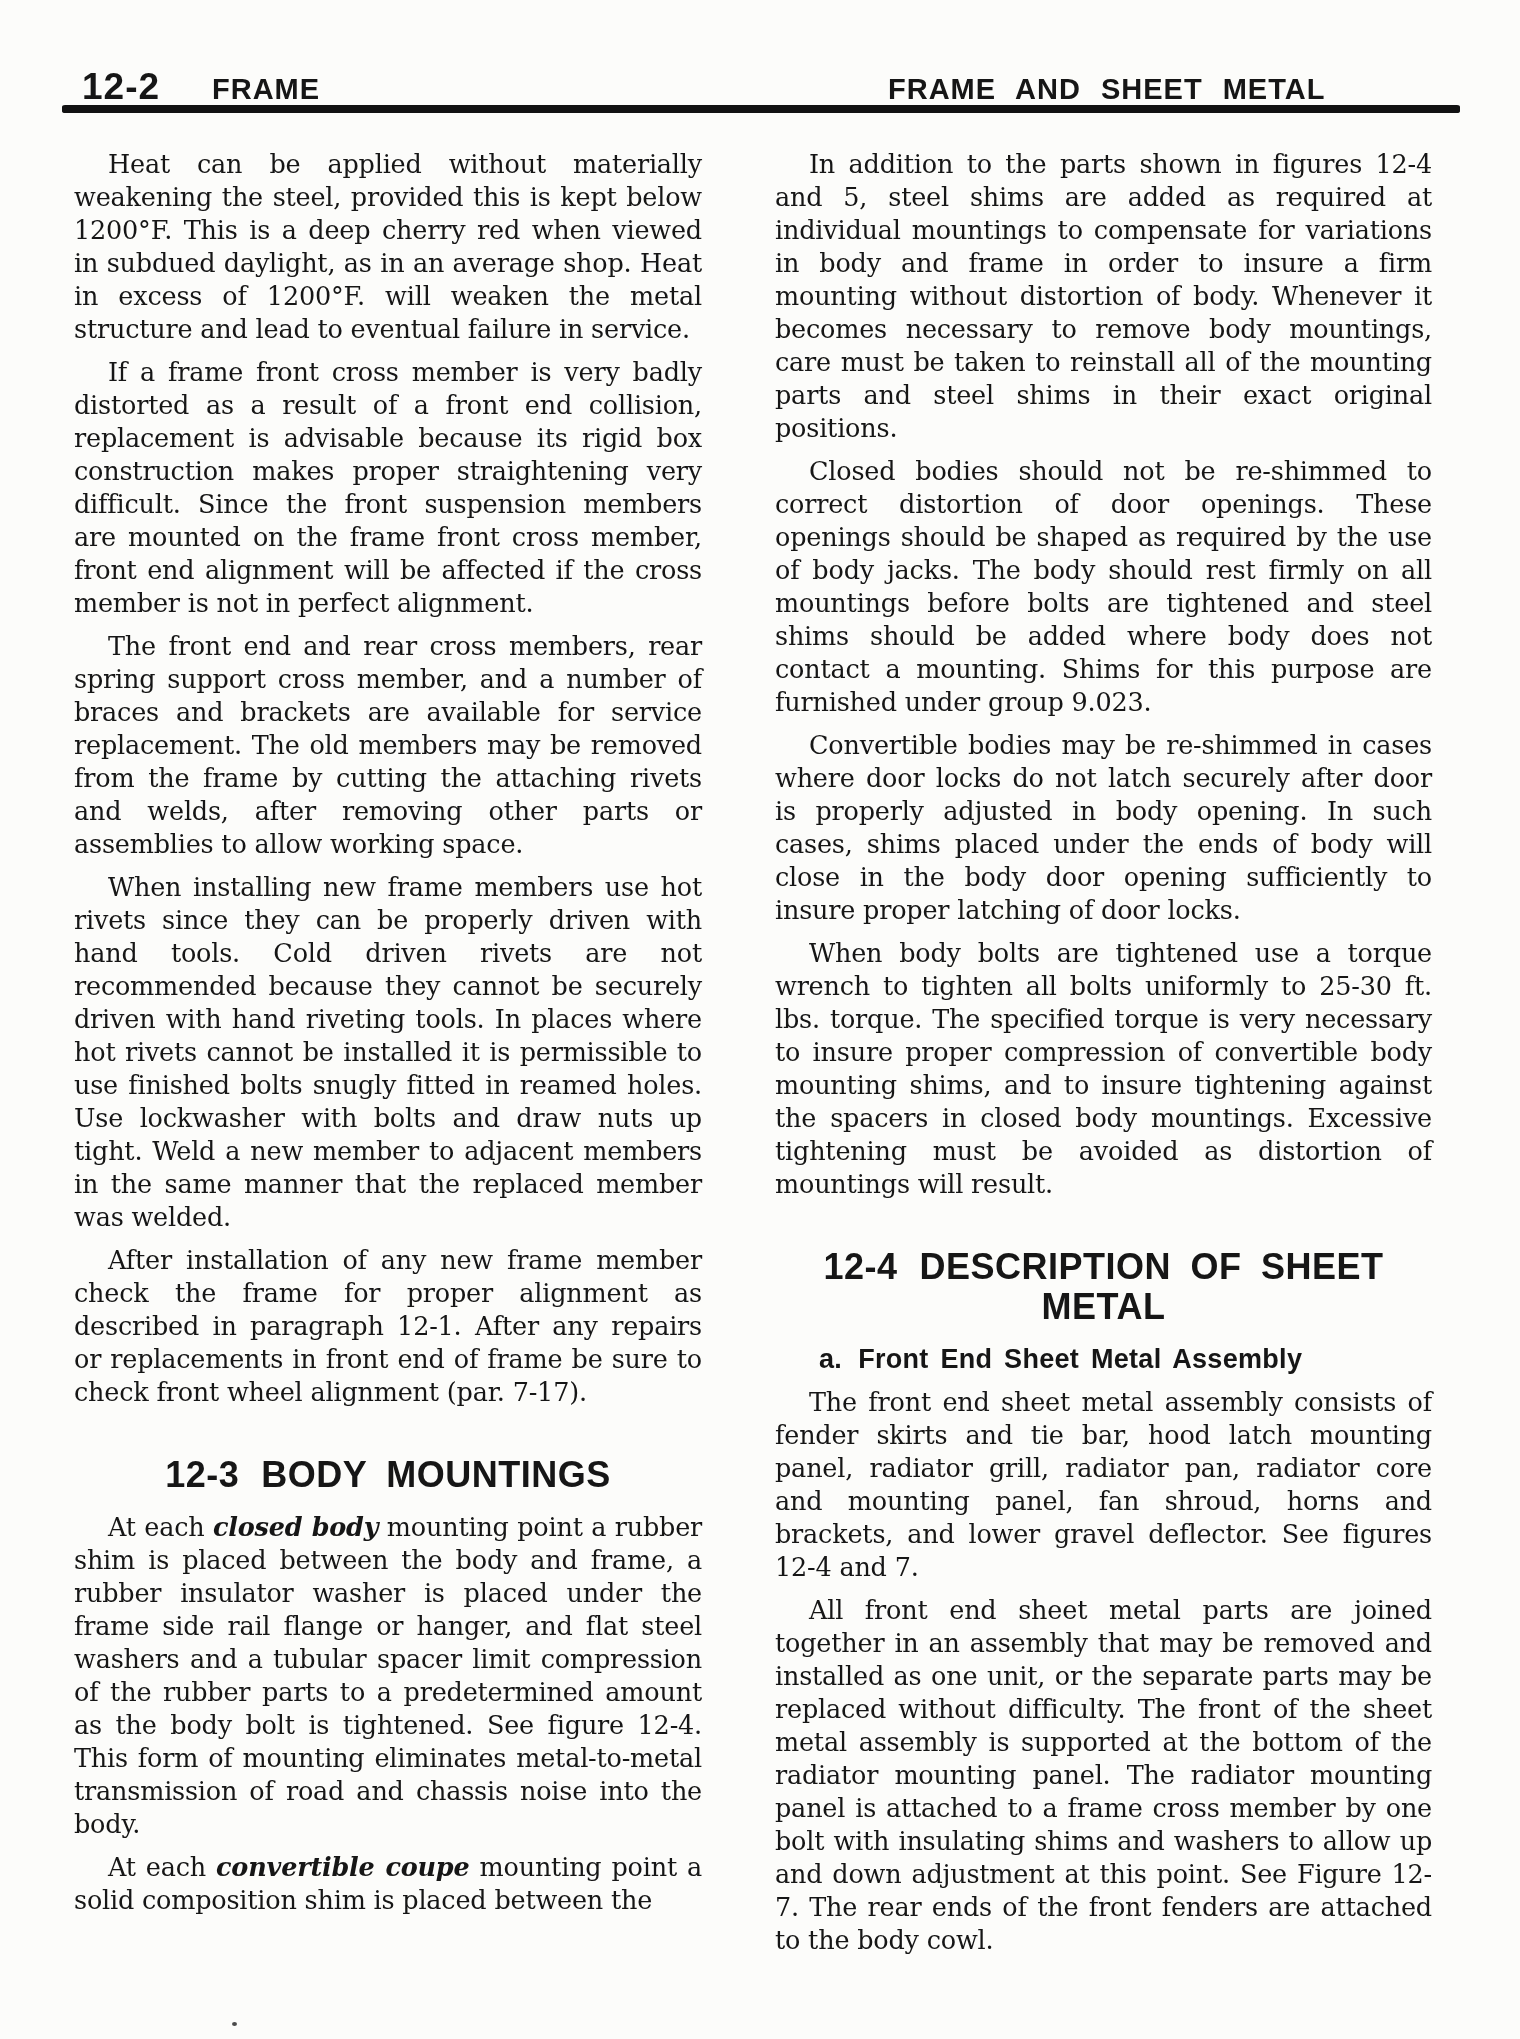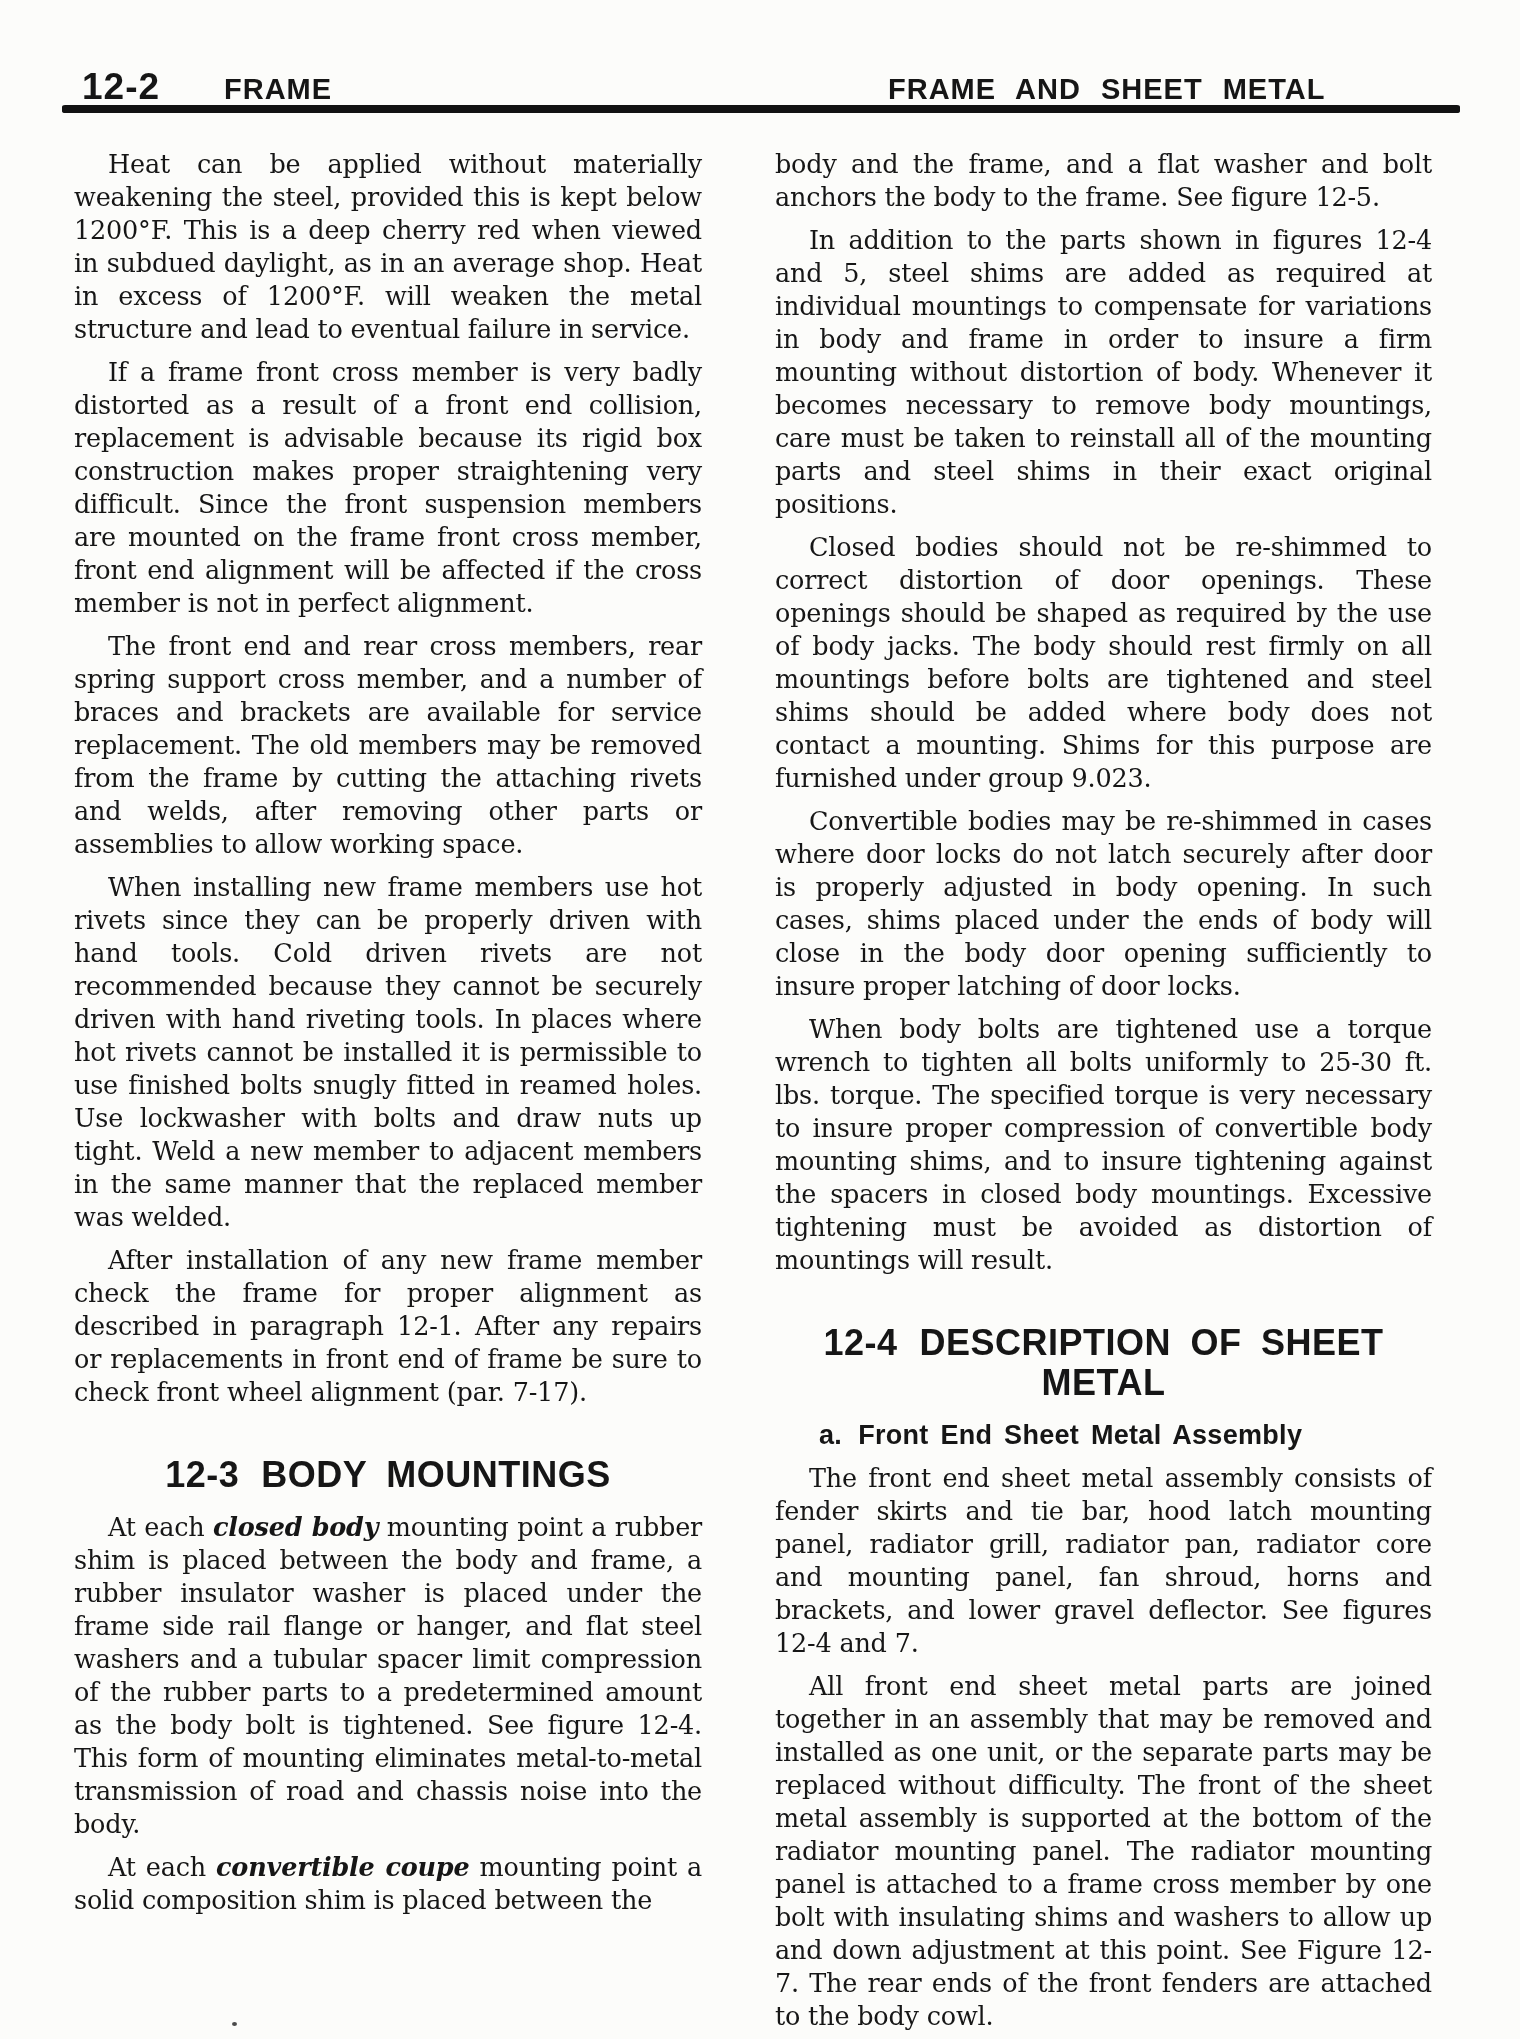--- a/index.html
+++ b/index.html
@@ -16,21 +16,21 @@
 
   
   .page-num {
     position: absolute;
     left: 82px; top: 68px;
     font: 700 37px/1 "Liberation Sans", sans-serif;
     letter-spacing: 1px;
   }
   .running-left {
     position: absolute;
-    left: 224px; top: 75px;
+    left: 212px; top: 75px;
     font: 700 29px/1 "Liberation Sans", sans-serif;
     letter-spacing: 1px;
   }
   .running-right {
     position: absolute;
     left: 888px; top: 75px;
     font: 700 29px/1 "Liberation Sans", sans-serif;
     letter-spacing: 1px;
     word-spacing: 11px;
   }
@@ -114,21 +114,20 @@
       <p class="body indent">After installation of any new frame member check the frame for proper alignment as described in paragraph 12-1. After any repairs or replacements in front end of frame be sure to check front wheel alignment (par. 7-17).</p>
 
       <h2 class="sechead"><span class="sec-num">12-3</span><span>BODY MOUNTINGS</span></h2>
 
       <p class="body indent"><span>At each </span><em>closed body</em><span> mounting point a rubber shim is placed between the body and frame, a rubber insulator washer is placed under the frame side rail flange or hanger, and flat steel washers and a tubular spacer limit compression of the rubber parts to a predetermined amount as the body bolt is tightened. See figure 12-4. This form of mounting eliminates metal-to-metal transmission of road and chassis noise into the body.</span></p>
 
       <p class="body indent"><span>At each </span><em>convertible coupe</em><span> mounting point a solid composition shim is placed between the</span></p>
     </section>
 
     <section class="col col-right">
-      <p class="body">body and the frame, and a flat washer and bolt anchors the body to the frame. See figure 12-5.</p>
       <p class="body indent">In addition to the parts shown in figures 12-4 and 5, steel shims are added as required at individual mountings to compensate for variations in body and frame in order to insure a firm mounting without distortion of body. Whenever it becomes necessary to remove body mountings, care must be taken to reinstall all of the mounting parts and steel shims in their exact original positions.</p>
       <p class="body indent">Closed bodies should not be re-shimmed to correct distortion of door openings. These openings should be shaped as required by the use of body jacks. The body should rest firmly on all mountings before bolts are tightened and steel shims should be added where body does not contact a mounting. Shims for this purpose are furnished under group 9.023.</p>
       <p class="body indent">Convertible bodies may be re-shimmed in cases where door locks do not latch securely after door is properly adjusted in body opening. In such cases, shims placed under the ends of body will close in the body door opening sufficiently to insure proper latching of door locks.</p>
       <p class="body indent">When body bolts are tightened use a torque wrench to tighten all bolts uniformly to 25-30 ft. lbs. torque. The specified torque is very necessary to insure proper compression of convertible body mounting shims, and to insure tightening against the spacers in closed body mountings. Excessive tightening must be avoided as distortion of mountings will result.</p>
 
       <h2 class="sechead"><span class="sec-num">12-4</span><span>DESCRIPTION OF SHEET METAL</span></h2>
 
       <h3 class="subhead"><span class="subhead-letter">a.</span><span>Front End Sheet Metal Assembly</span></h3>
 
       <p class="body indent">The front end sheet metal assembly consists of fender skirts and tie bar, hood latch mounting panel, radiator grill, radiator pan, radiator core and mounting panel, fan shroud, horns and brackets, and lower gravel deflector. See figures 12-4 and 7.</p>

